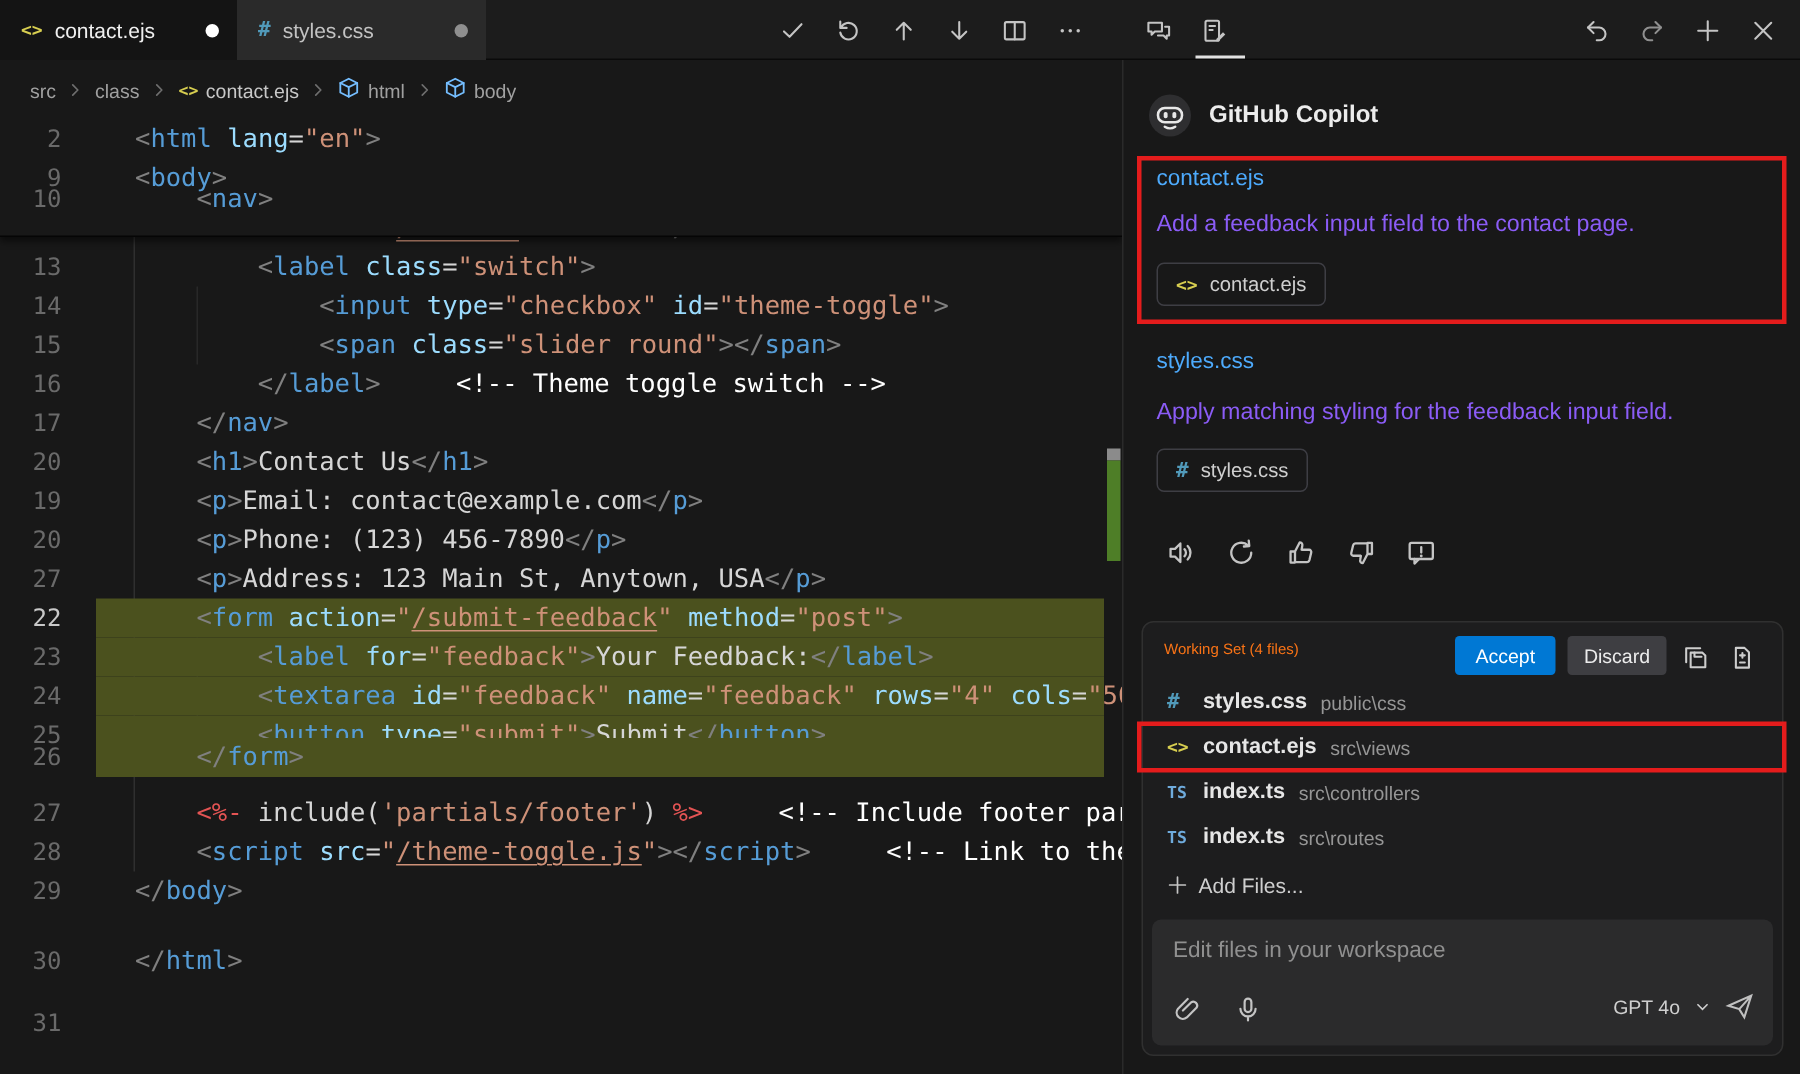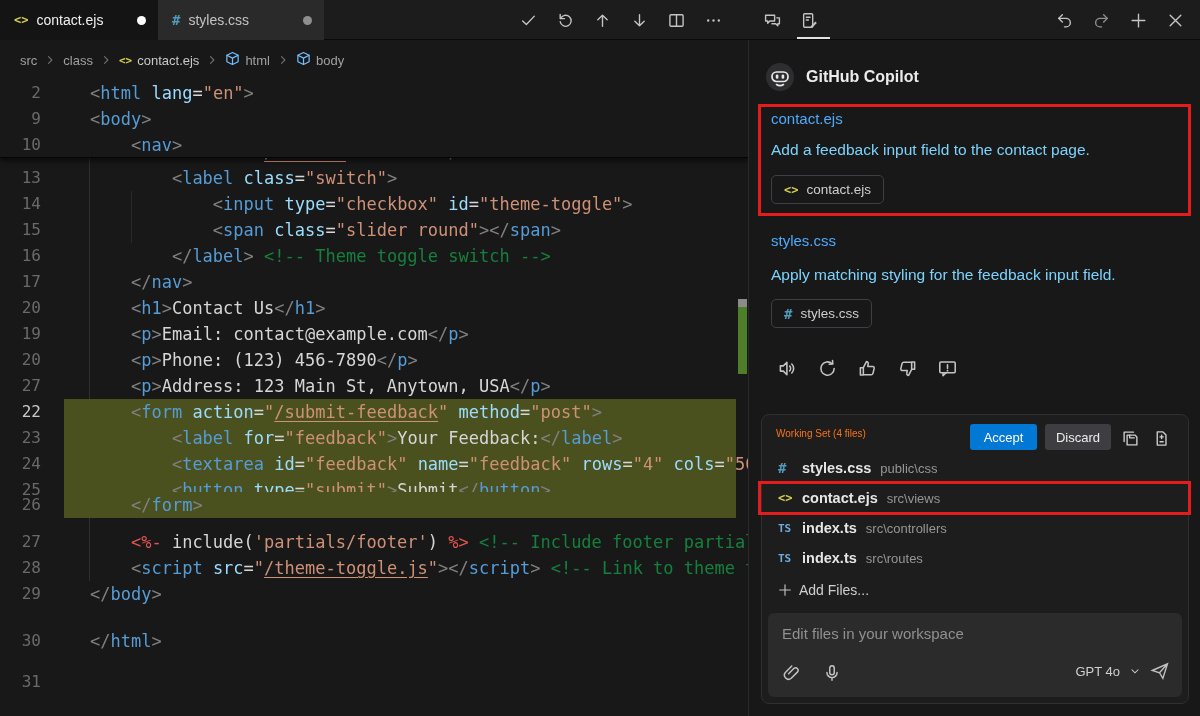--- a/index.html
+++ b/index.html
@@ -48,38 +48,38 @@
   .row .num.bright { color:#c8c8c8; }
   .row .txt { position:absolute; left:90px; }
   .row .hl { position:absolute; left:64px; width:672px; top:0; height:26px; background:var(--addedBg); }
   .guide { position:absolute; width:1px; background:#2f2f2f; }
   .tk-pl { color:#d6d6d6; }
   .tk-pu { color:#808080; }
   .tk-tg { color:#569cd6; }
   .tk-at { color:#9cdcfe; }
   .tk-st { color:#ce9178; }
   .tk-su { color:#ce9178; text-decoration:underline; text-underline-offset:3px; }
-  .tk-cm { color:#15803d; }
+  .tk-cm { color:#ffffff;margin-left:40px; }
   .tk-ej { color:#e45454; }
   #sticky { position:absolute; left:0; top:0; width:748px; height:78px; background:#181818;
     box-shadow:0 3px 5px rgba(0,0,0,.55); border-bottom:1px solid #050505; z-index:4; }
   #sticky .row { position:absolute; }
   #ruler-slider { position:absolute; left:738px; top:219px; width:9px; height:8px; background:#8b8b8b; }
   #ruler-green  { position:absolute; left:738px; top:227px; width:9px; height:67px; background:var(--addedRuler); }
 
   
   #panel { position:absolute; left:748px; top:40px; width:452px; height:676px;
     background:#181818; border-left:1px solid #2a2a2a; color:#d4d4d4; }
   #cp-avatar { position:absolute; left:16px; top:22px; width:30px; height:30px; }
   #cp-title { position:absolute; left:57px; top:28px; font-size:16px; font-weight:bold; color:#ececec; }
   .redbox { position:absolute; border:3px solid var(--annotation); z-index:8; pointer-events:none; }
   #redbox1 { left:9px; top:64px; width:433px; height:112px; }
   #redbox2 { left:9px; top:441px; width:433px; height:34px; }
   .cp-link { position:absolute; left:22px; font-size:15px; color:var(--link); cursor:pointer; }
-  .cp-text { position:absolute; left:22px; font-size:15.5px; color:#7dd3fc; }
+  .cp-text { position:absolute; left:22px; font-size:15.5px; color:#8b5cf6; }
   .chip { position:absolute; left:22px; height:29px; display:inline-flex; align-items:center;
     gap:8px; padding:0 12px; border:1px solid #3e3e44; border-radius:5px; font-size:13.5px; color:#cfcfcf; }
   #fbrow { position:absolute; left:26px; top:316px; display:flex; gap:16px; color:#c6c6c6; }
   #fbrow .iconbtn svg { width:19px; height:19px; }
 
   #ws-card { position:absolute; left:12px; top:374px; width:428px; height:290px;
     background:#1d1d1e; border:1px solid #303030; border-radius:8px; }
   #ws-title { position:absolute; left:14px; top:13px; font-size:10px; color:#f97316; }
   .btn { position:absolute; top:9px; height:26px; border-radius:3px; font-size:13px;
     display:flex; align-items:center; justify-content:center; color:#fff; cursor:pointer; }
@@ -272,21 +272,21 @@
         <div class="row" style="top: 412px;"><div class="hl"></div><span class="num">26</span><span class="txt"><span class="tk-pl">    </span><span class="tk-pu">&lt;/</span><span class="tk-tg">form</span><span class="tk-pu">&gt;</span></span></div>
         <div class="row" style="top: 449px;"><span class="num">27</span><span class="txt"><span class="tk-pl">    </span><span class="tk-ej">&lt;%-</span><span class="tk-pl"> include(</span><span class="tk-st">'partials/footer'</span><span class="tk-pl">) </span><span class="tk-ej">%&gt;</span><span class="tk-pl"> </span><span class="tk-cm">&lt;!-- Include footer partial --&gt;</span></span></div>
         <div class="row" style="top: 475px;"><span class="num">28</span><span class="txt"><span class="tk-pl">    </span><span class="tk-pu">&lt;</span><span class="tk-tg">script</span><span class="tk-pl"> </span><span class="tk-at">src</span><span class="tk-pl">=</span><span class="tk-st">"</span><span class="tk-su">/theme-toggle.js</span><span class="tk-st">"</span><span class="tk-pu">&gt;&lt;/</span><span class="tk-tg">script</span><span class="tk-pu">&gt;</span><span class="tk-pl"> </span><span class="tk-cm">&lt;!-- Link to theme toggle script --&gt;</span></span></div>
         <div class="row" style="top: 501px;"><span class="num">29</span><span class="txt"><span class="tk-pu">&lt;/</span><span class="tk-tg">body</span><span class="tk-pu">&gt;</span></span></div>
         <div class="row" style="top: 548px;"><span class="num">30</span><span class="txt"><span class="tk-pu">&lt;/</span><span class="tk-tg">html</span><span class="tk-pu">&gt;</span></span></div>
         <div class="row" style="top: 553px; margin-top: 36px;"><span class="num">31</span><span class="txt"></span></div>
       </div>
     <div id="sticky">
         <div class="row" style="top: 0px;"><span class="num">2</span><span class="txt"><span class="tk-pu">&lt;</span><span class="tk-tg">html</span><span class="tk-pl"> </span><span class="tk-at">lang</span><span class="tk-pl">=</span><span class="tk-st">"en"</span><span class="tk-pu">&gt;</span></span></div>
         <div class="row" style="top: 26px;"><span class="num">9</span><span class="txt"><span class="tk-pu">&lt;</span><span class="tk-tg">body</span><span class="tk-pu">&gt;</span></span></div>
-        <div class="row" style="top: 52px;"><span class="num">10</span><span class="txt"><span class="tk-pl">    </span><span class="tk-pu">&lt;</span><span class="tk-tg">nav</span><span class="tk-pu">&gt;</span></span></div>
+        <div class="row" style="top: 40px;"><span class="num">10</span><span class="txt"><span class="tk-pl">    </span><span class="tk-pu">&lt;</span><span class="tk-tg">nav</span><span class="tk-pu">&gt;</span></span></div>
       </div>
     <div id="ruler-slider"></div>
     <div id="ruler-green"></div>
   </div>
 
   <div id="panel">
     <div id="cp-avatar">
       <svg viewBox="0 0 30 30">
           <circle cx="15" cy="15" r="14" fill="#2e2e30"></circle>
         <rect x="7" y="10" width="16" height="9.5" rx="4.5" fill="none" stroke="#e8e8e8" stroke-width="1.7"></rect>

